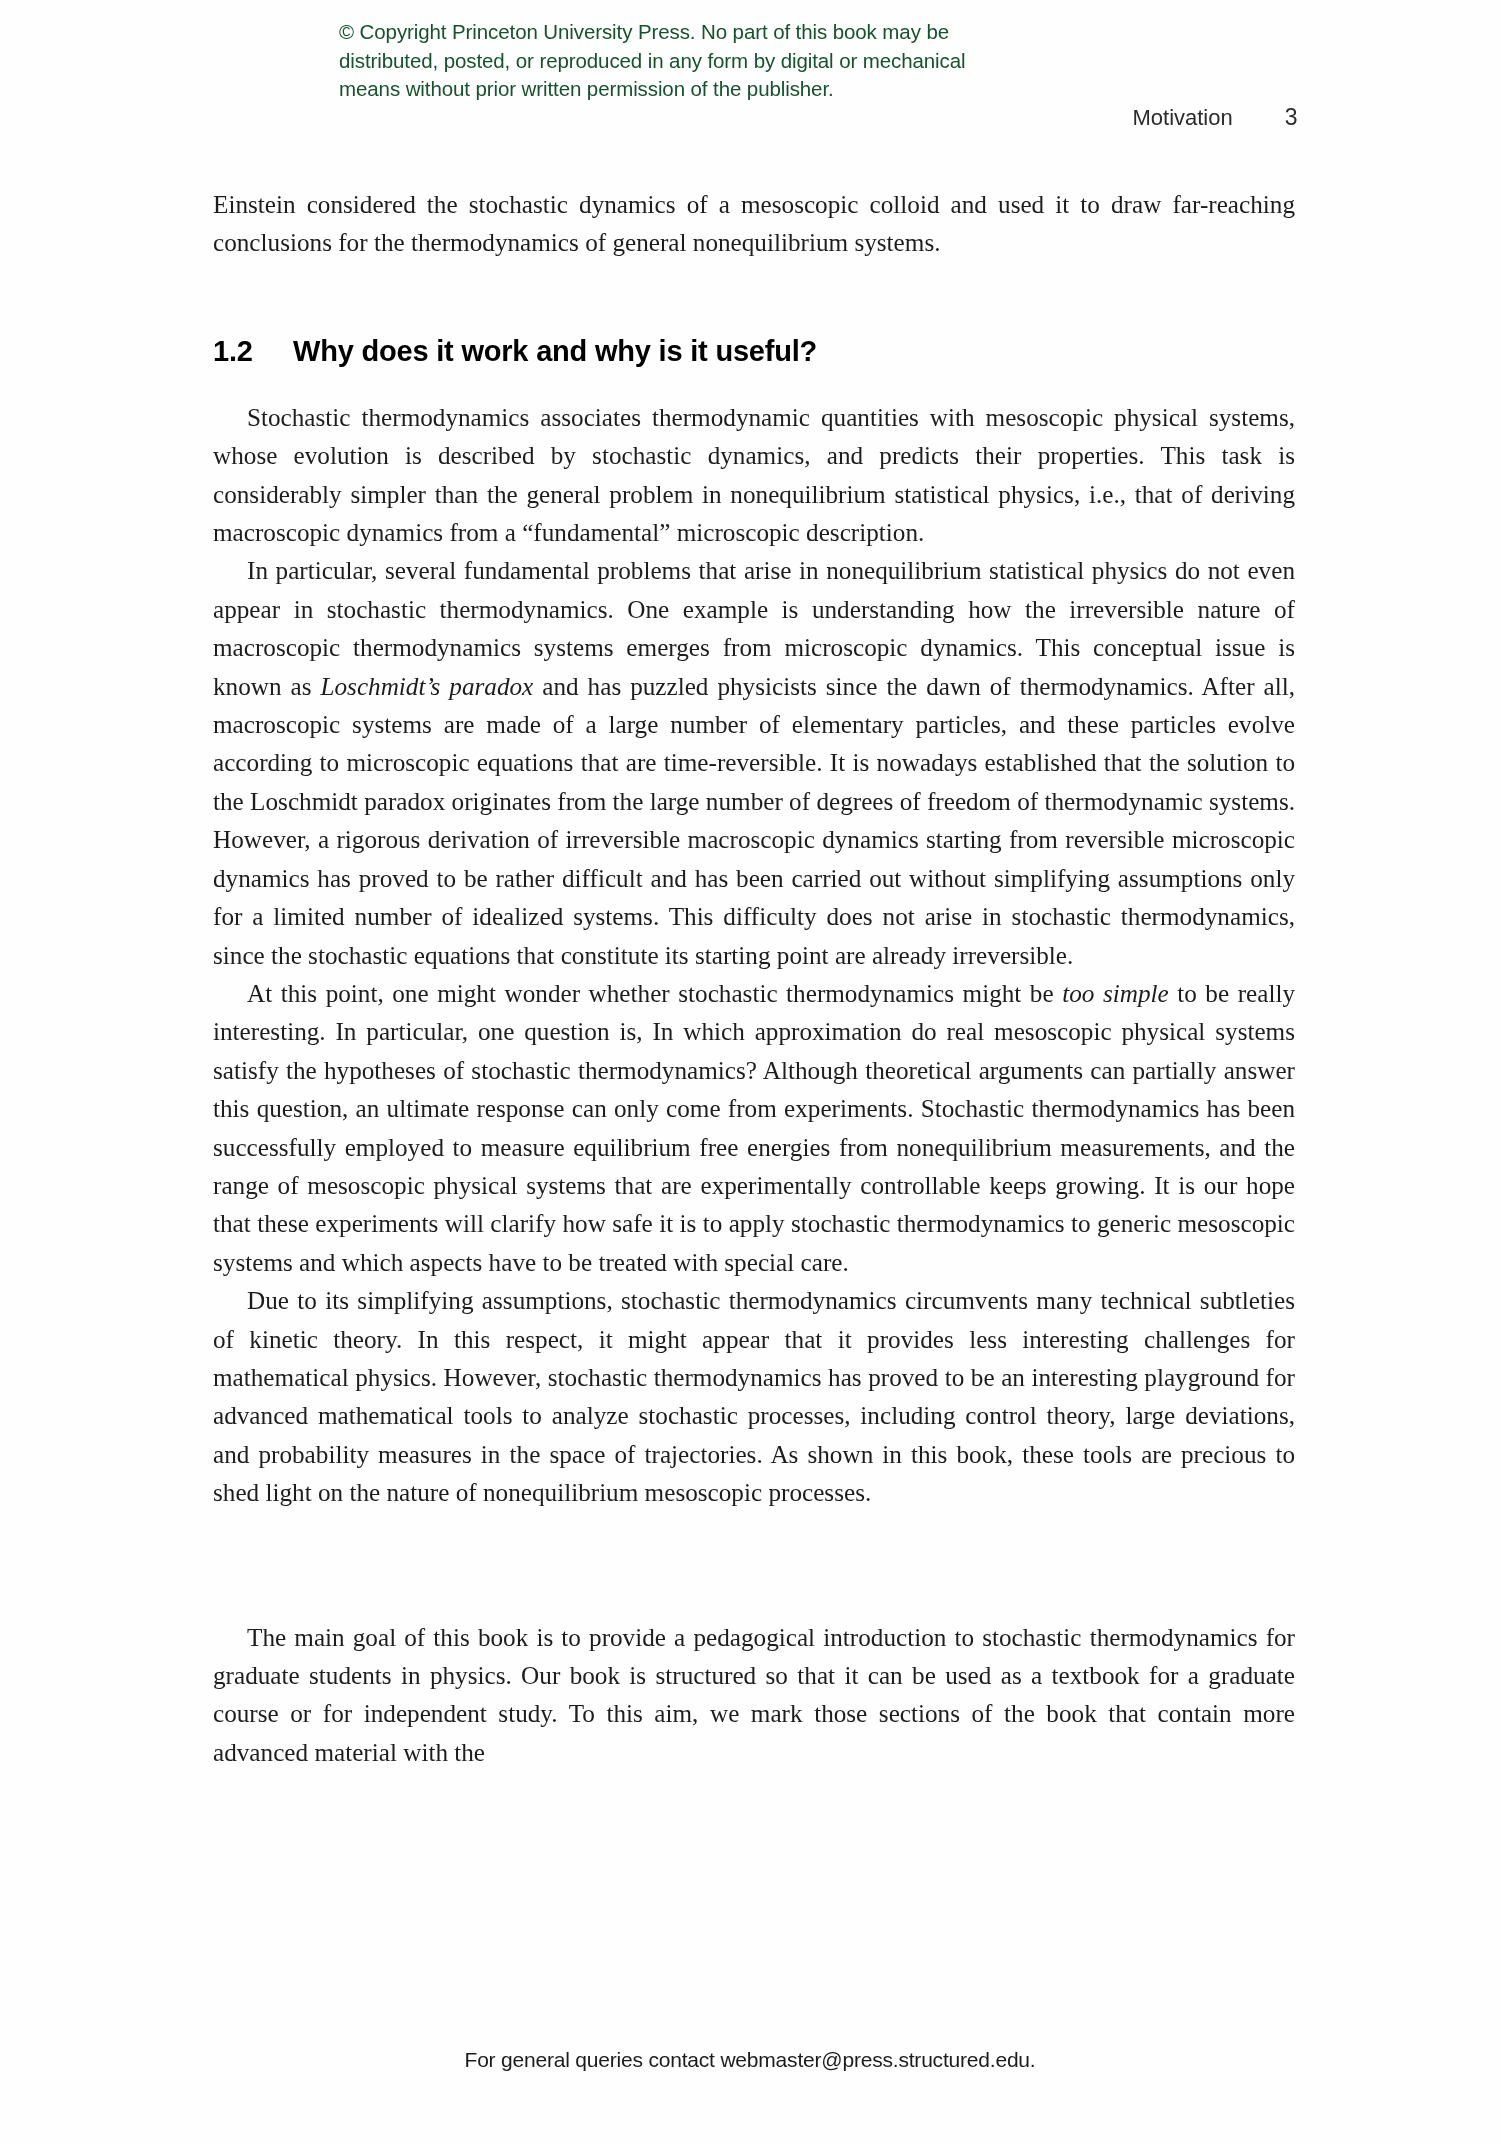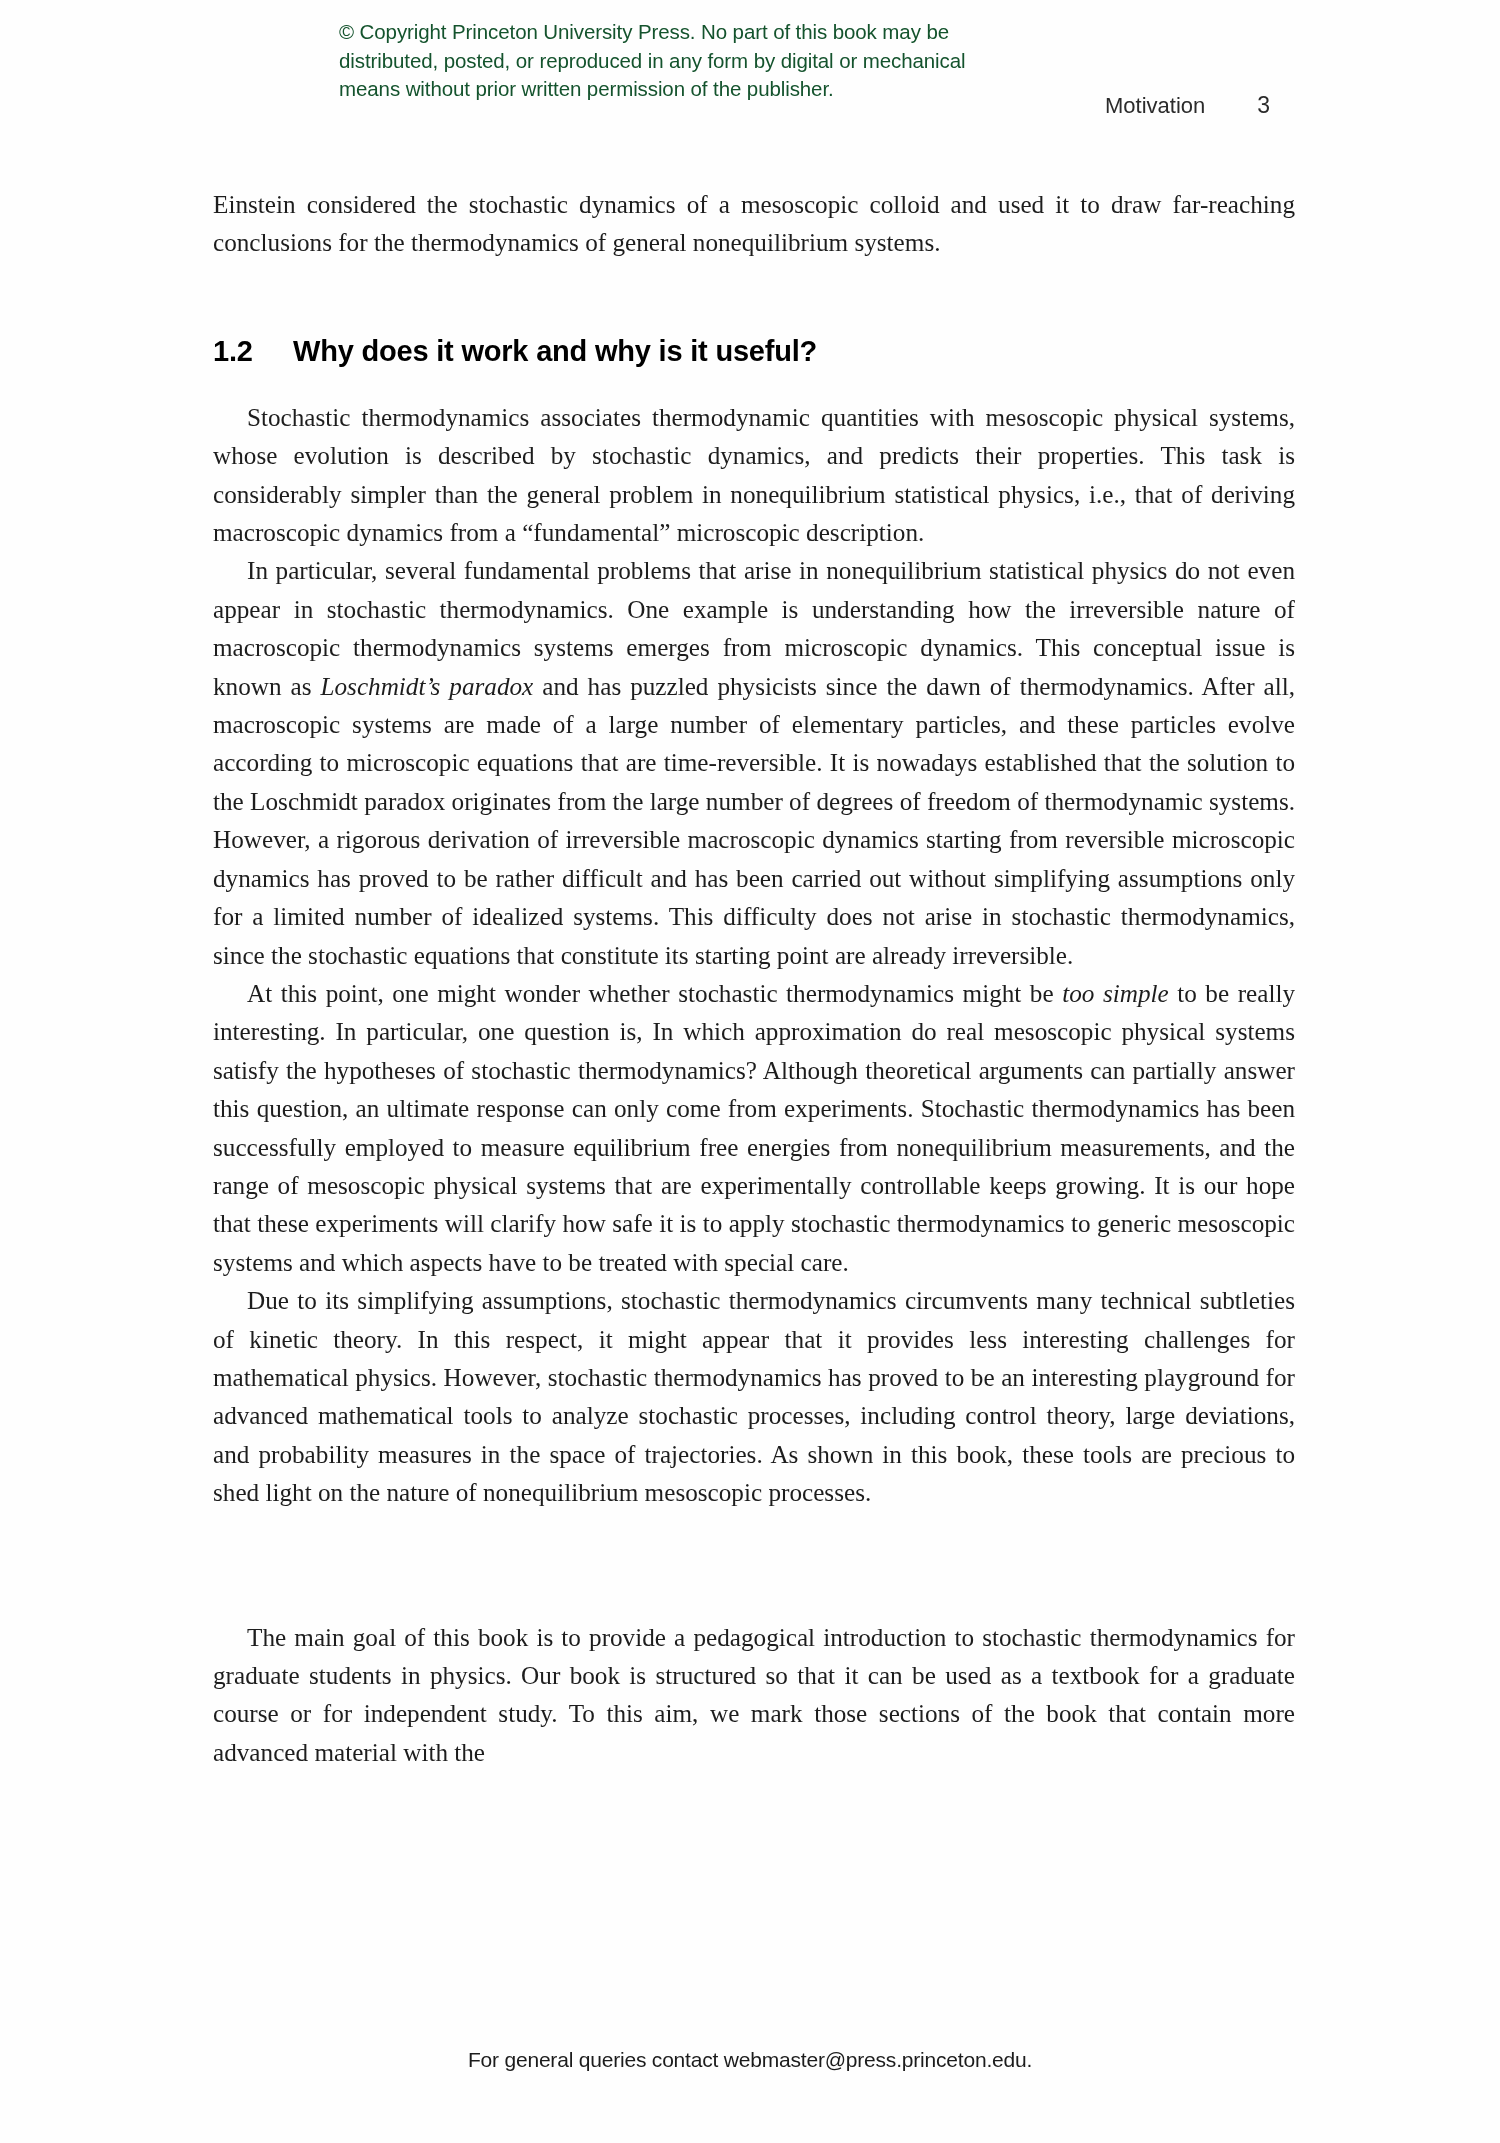--- a/index.html
+++ b/index.html
@@ -34,27 +34,28 @@
     color: #14532d;
     text-align: left;
     letter-spacing: -0.1px;
   }
   .copyright-notice .line { display: block; white-space: nowrap; }
 
   
   .running-head {
     position: absolute;
     left: 1105px;
-    top: 92px;
+    top: 104px;
     width: 220px;
     font-family: "Liberation Sans", "DejaVu Sans", sans-serif;
     font-size: 22px;
     color: #2b2b2b;
     display: flex;
     align-items: baseline;
+    justify-content: center;
   }
   .running-head .rh-title { flex: 0 0 auto; }
   .running-head .rh-page {
     margin-left: 52px;
     font-size: 23px;
   }
 
   
   .content {
     position: absolute;
@@ -153,16 +154,16 @@
     <div class="sp-before-h13"></div>
 
 
     <div class="sp-after-h13"></div>
 
     <p class="body-par indent">The main goal of this book is to provide a pedagogical introduction to stochastic thermodynamics for graduate students in physics. Our book is structured so that it can be used as a textbook for a graduate course or for independent study. To this aim, we mark those sections of the book that contain more advanced material with the</p>
 
   </div>
 
   <div class="footer-note">
-    <span>For general queries contact webmaster@press.princeton.edu.</span>
+    <span>For general queries contact webmaster@press.structured.edu.</span>
   </div>
 
 </div>
 
 </body></html>

